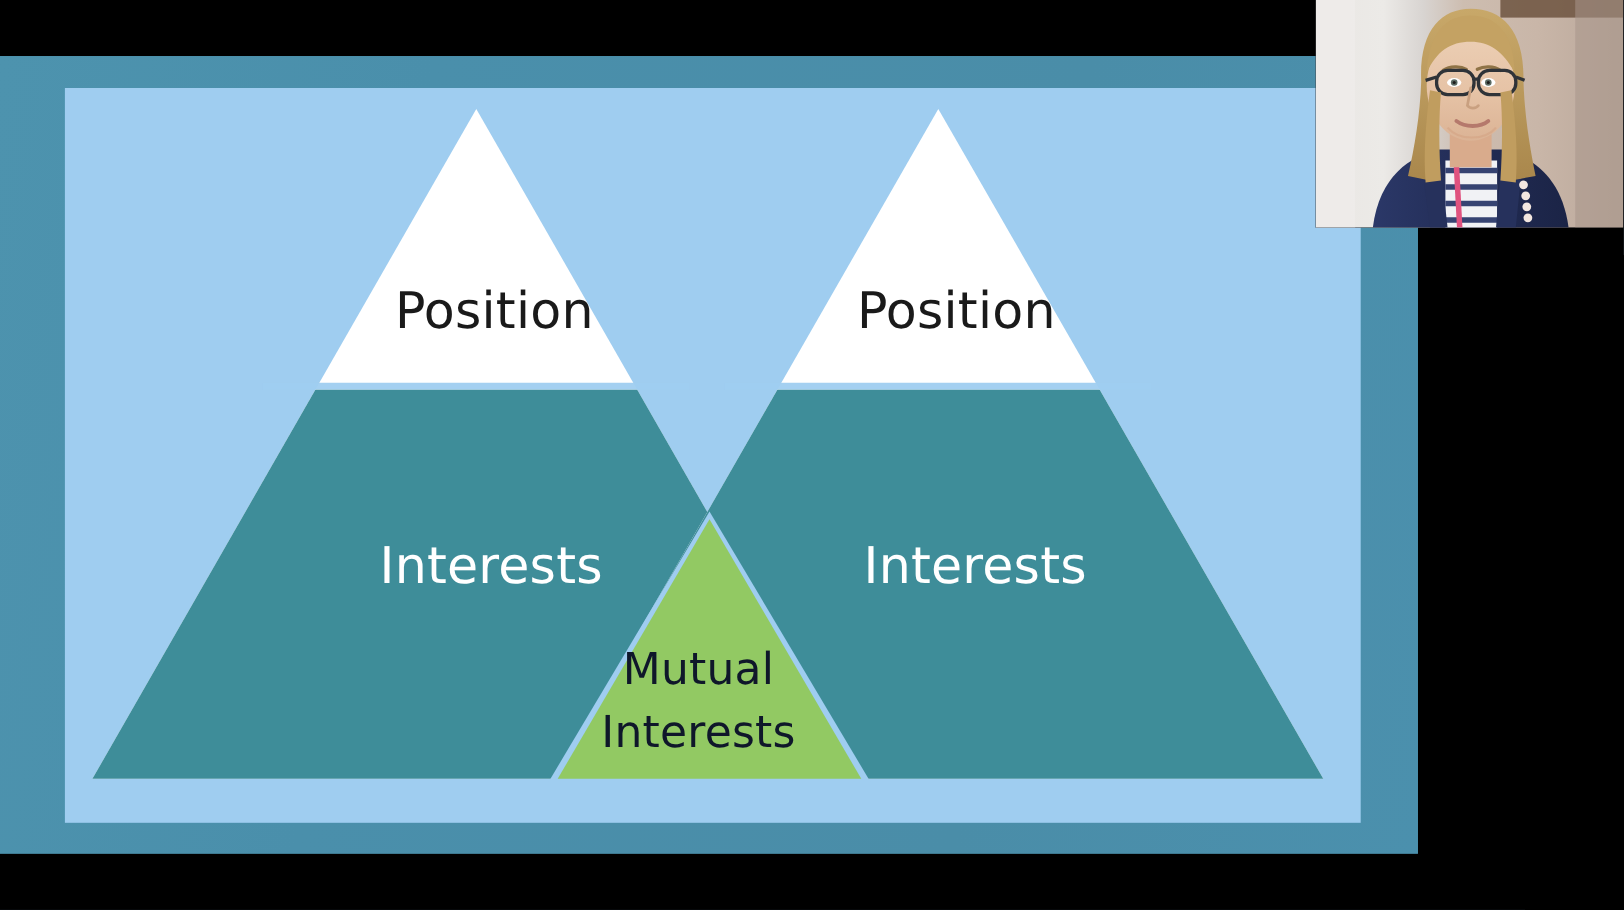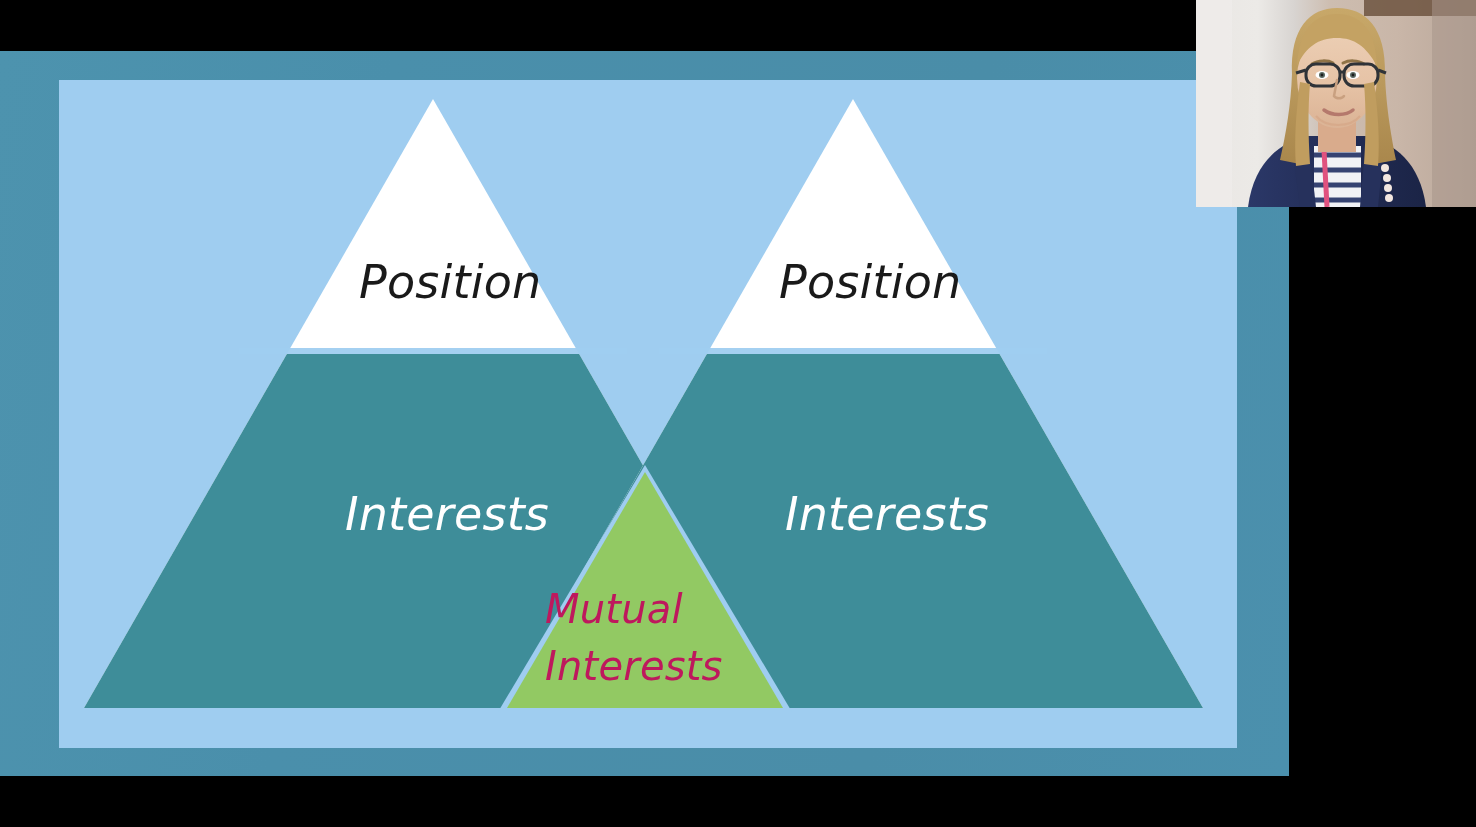--- a/index.html
+++ b/index.html
@@ -33,21 +33,20 @@
   }
 
   #slide-canvas {
     position: absolute;
     left: 59px;
     top: 29px;
     width: 1178px;
     height: 668px;
     background: #9fcdf0;
     overflow: hidden;
-    font-style: italic;
   }
 
   
   #slide-svg {
     position: absolute;
     left: 0;
     top: 0;
     width: 1178px;
     height: 668px;
     display: block;
@@ -70,21 +69,22 @@
   }
 
   .label-interests {
     font-size: 46px;
     color: #ffffff;
     letter-spacing: 0.2px;
   }
 
   .label-mutual {
     font-size: 40px;
-    color: #be185d;
+    color: #0f172a;
+    text-align: center;
     letter-spacing: 0.2px;
   }
   .label-mutual .mline { display: block; }
   .label-mutual .mline + .mline { margin-top: 14px; }
 
   
   #label-position-left   { left: 300px;  top: 178px; width: 150px; text-align: center; }
   #label-position-right  { left: 720px;  top: 178px; width: 150px; text-align: center; }
   #label-interests-left  { left: 286px;  top: 410px; width: 180px; text-align: center; }
   #label-interests-right { left: 726px;  top: 410px; width: 180px; text-align: center; }

